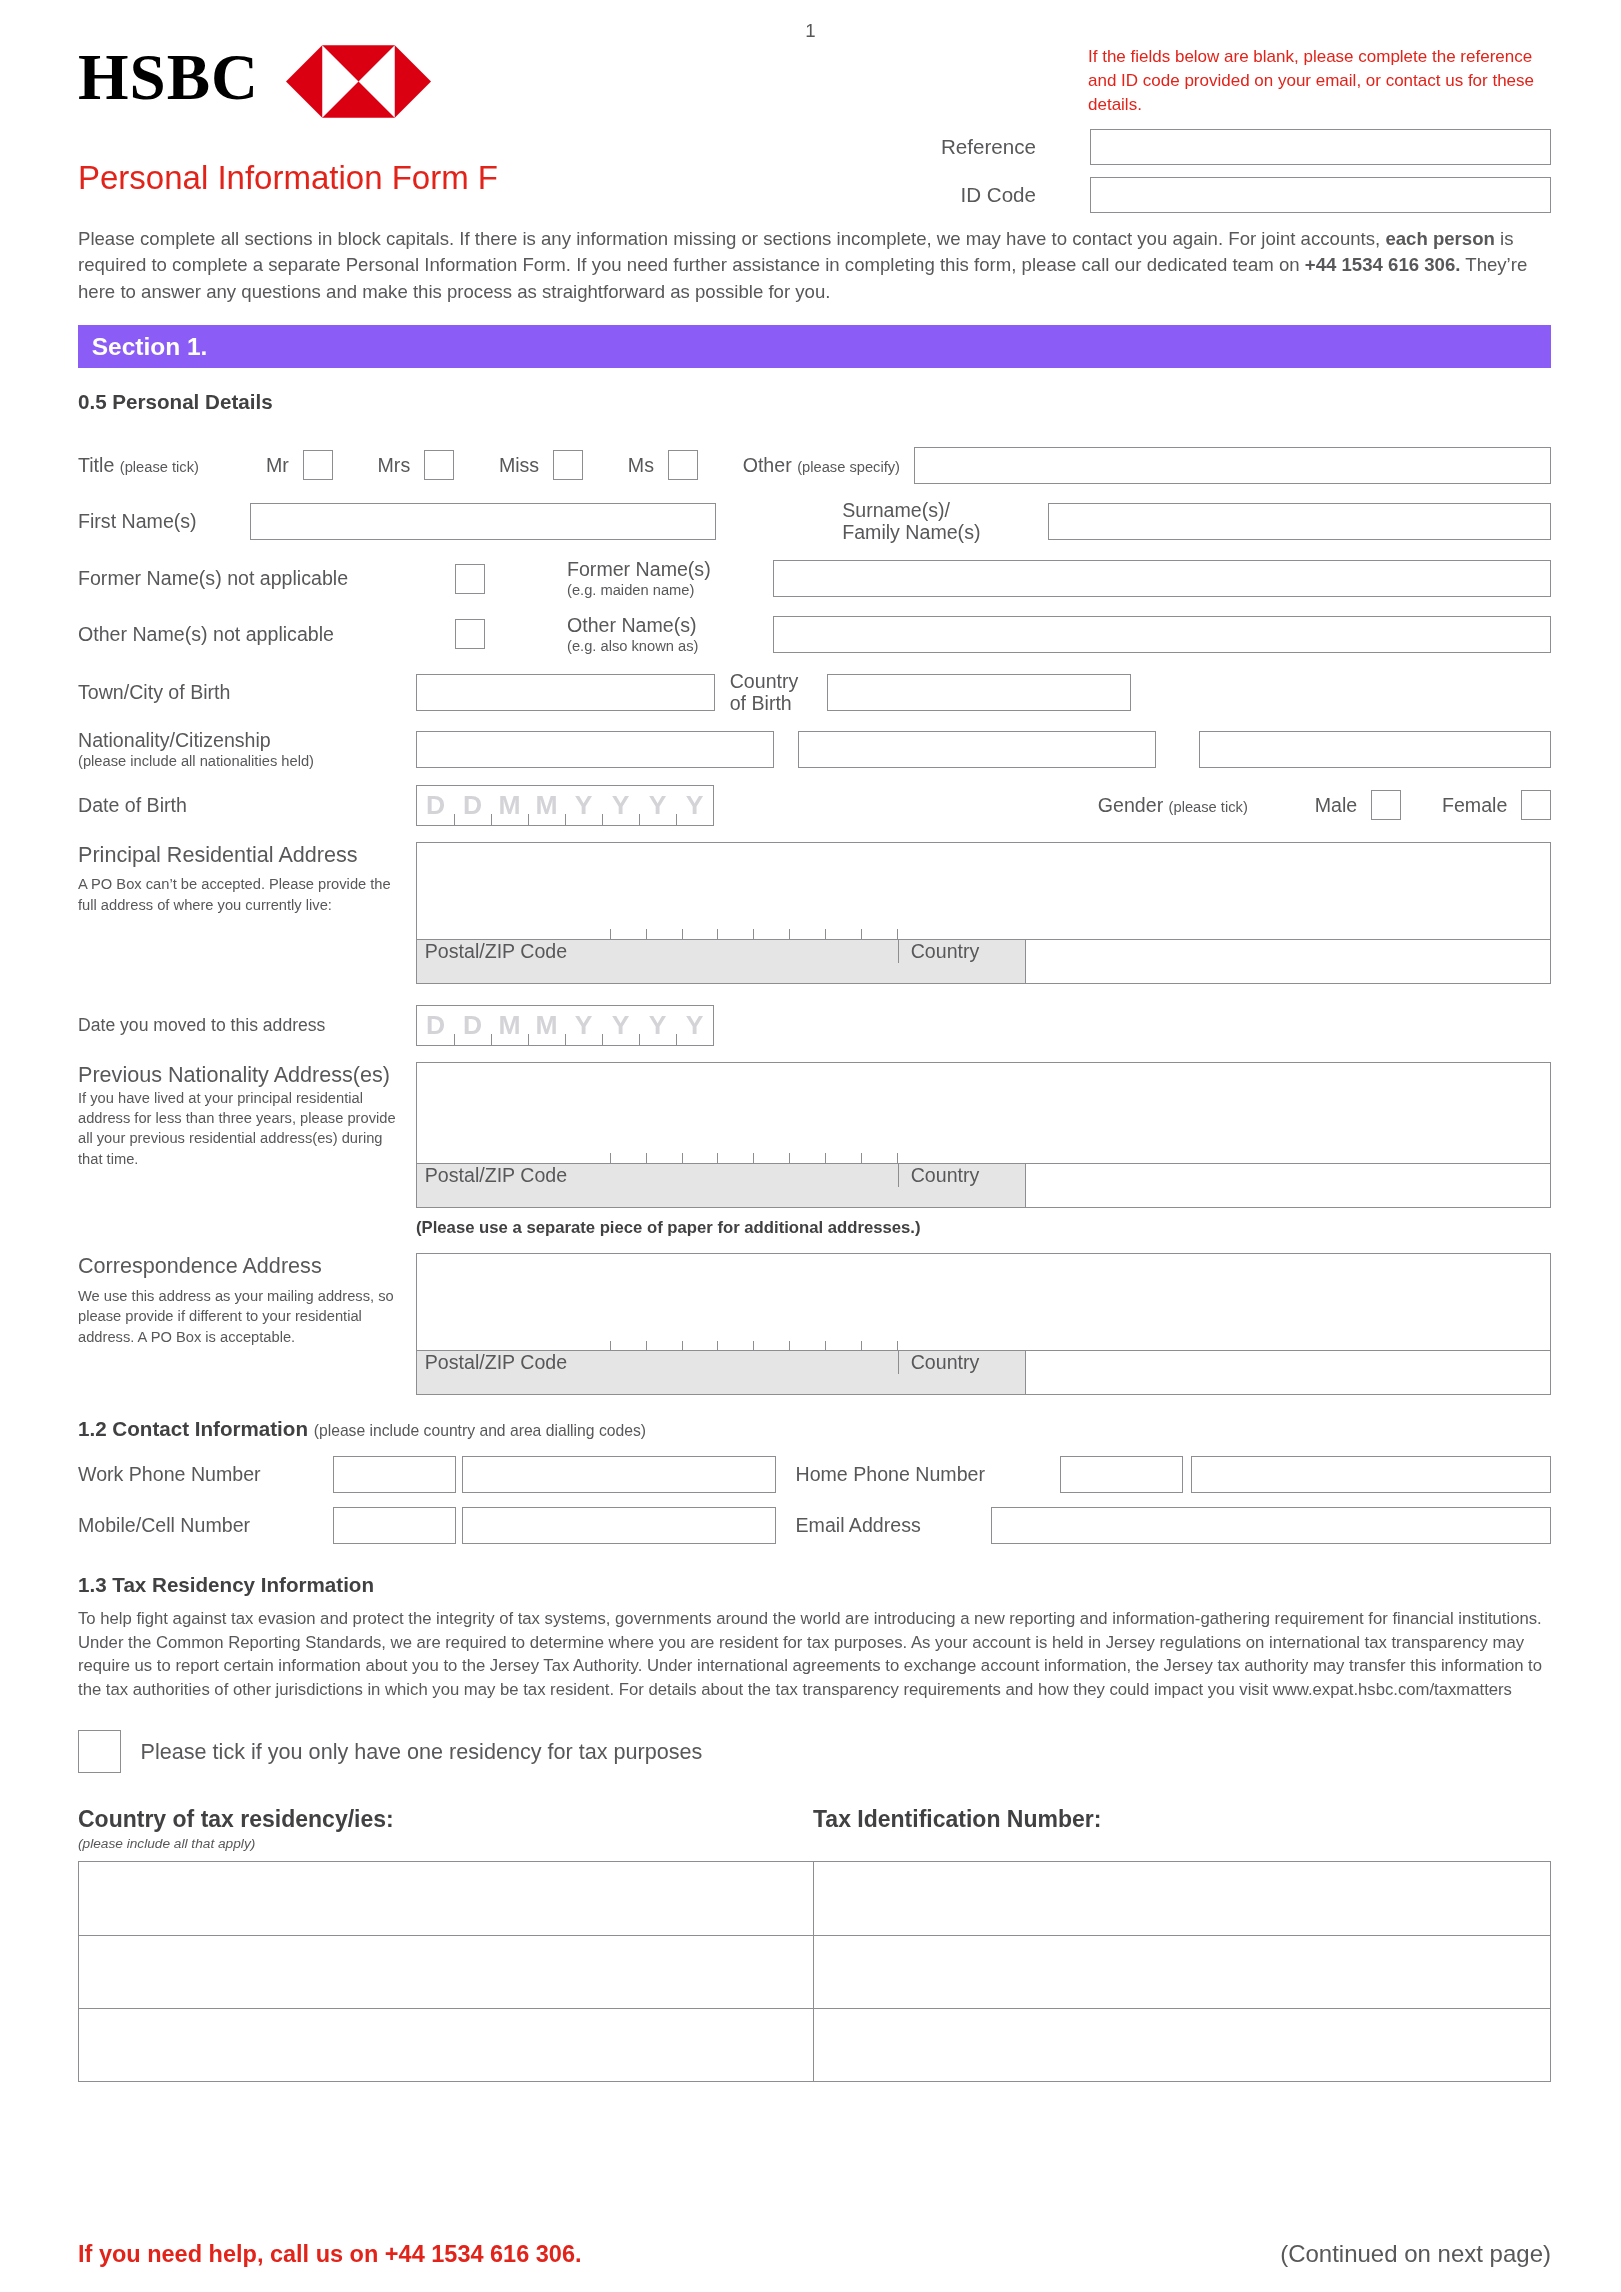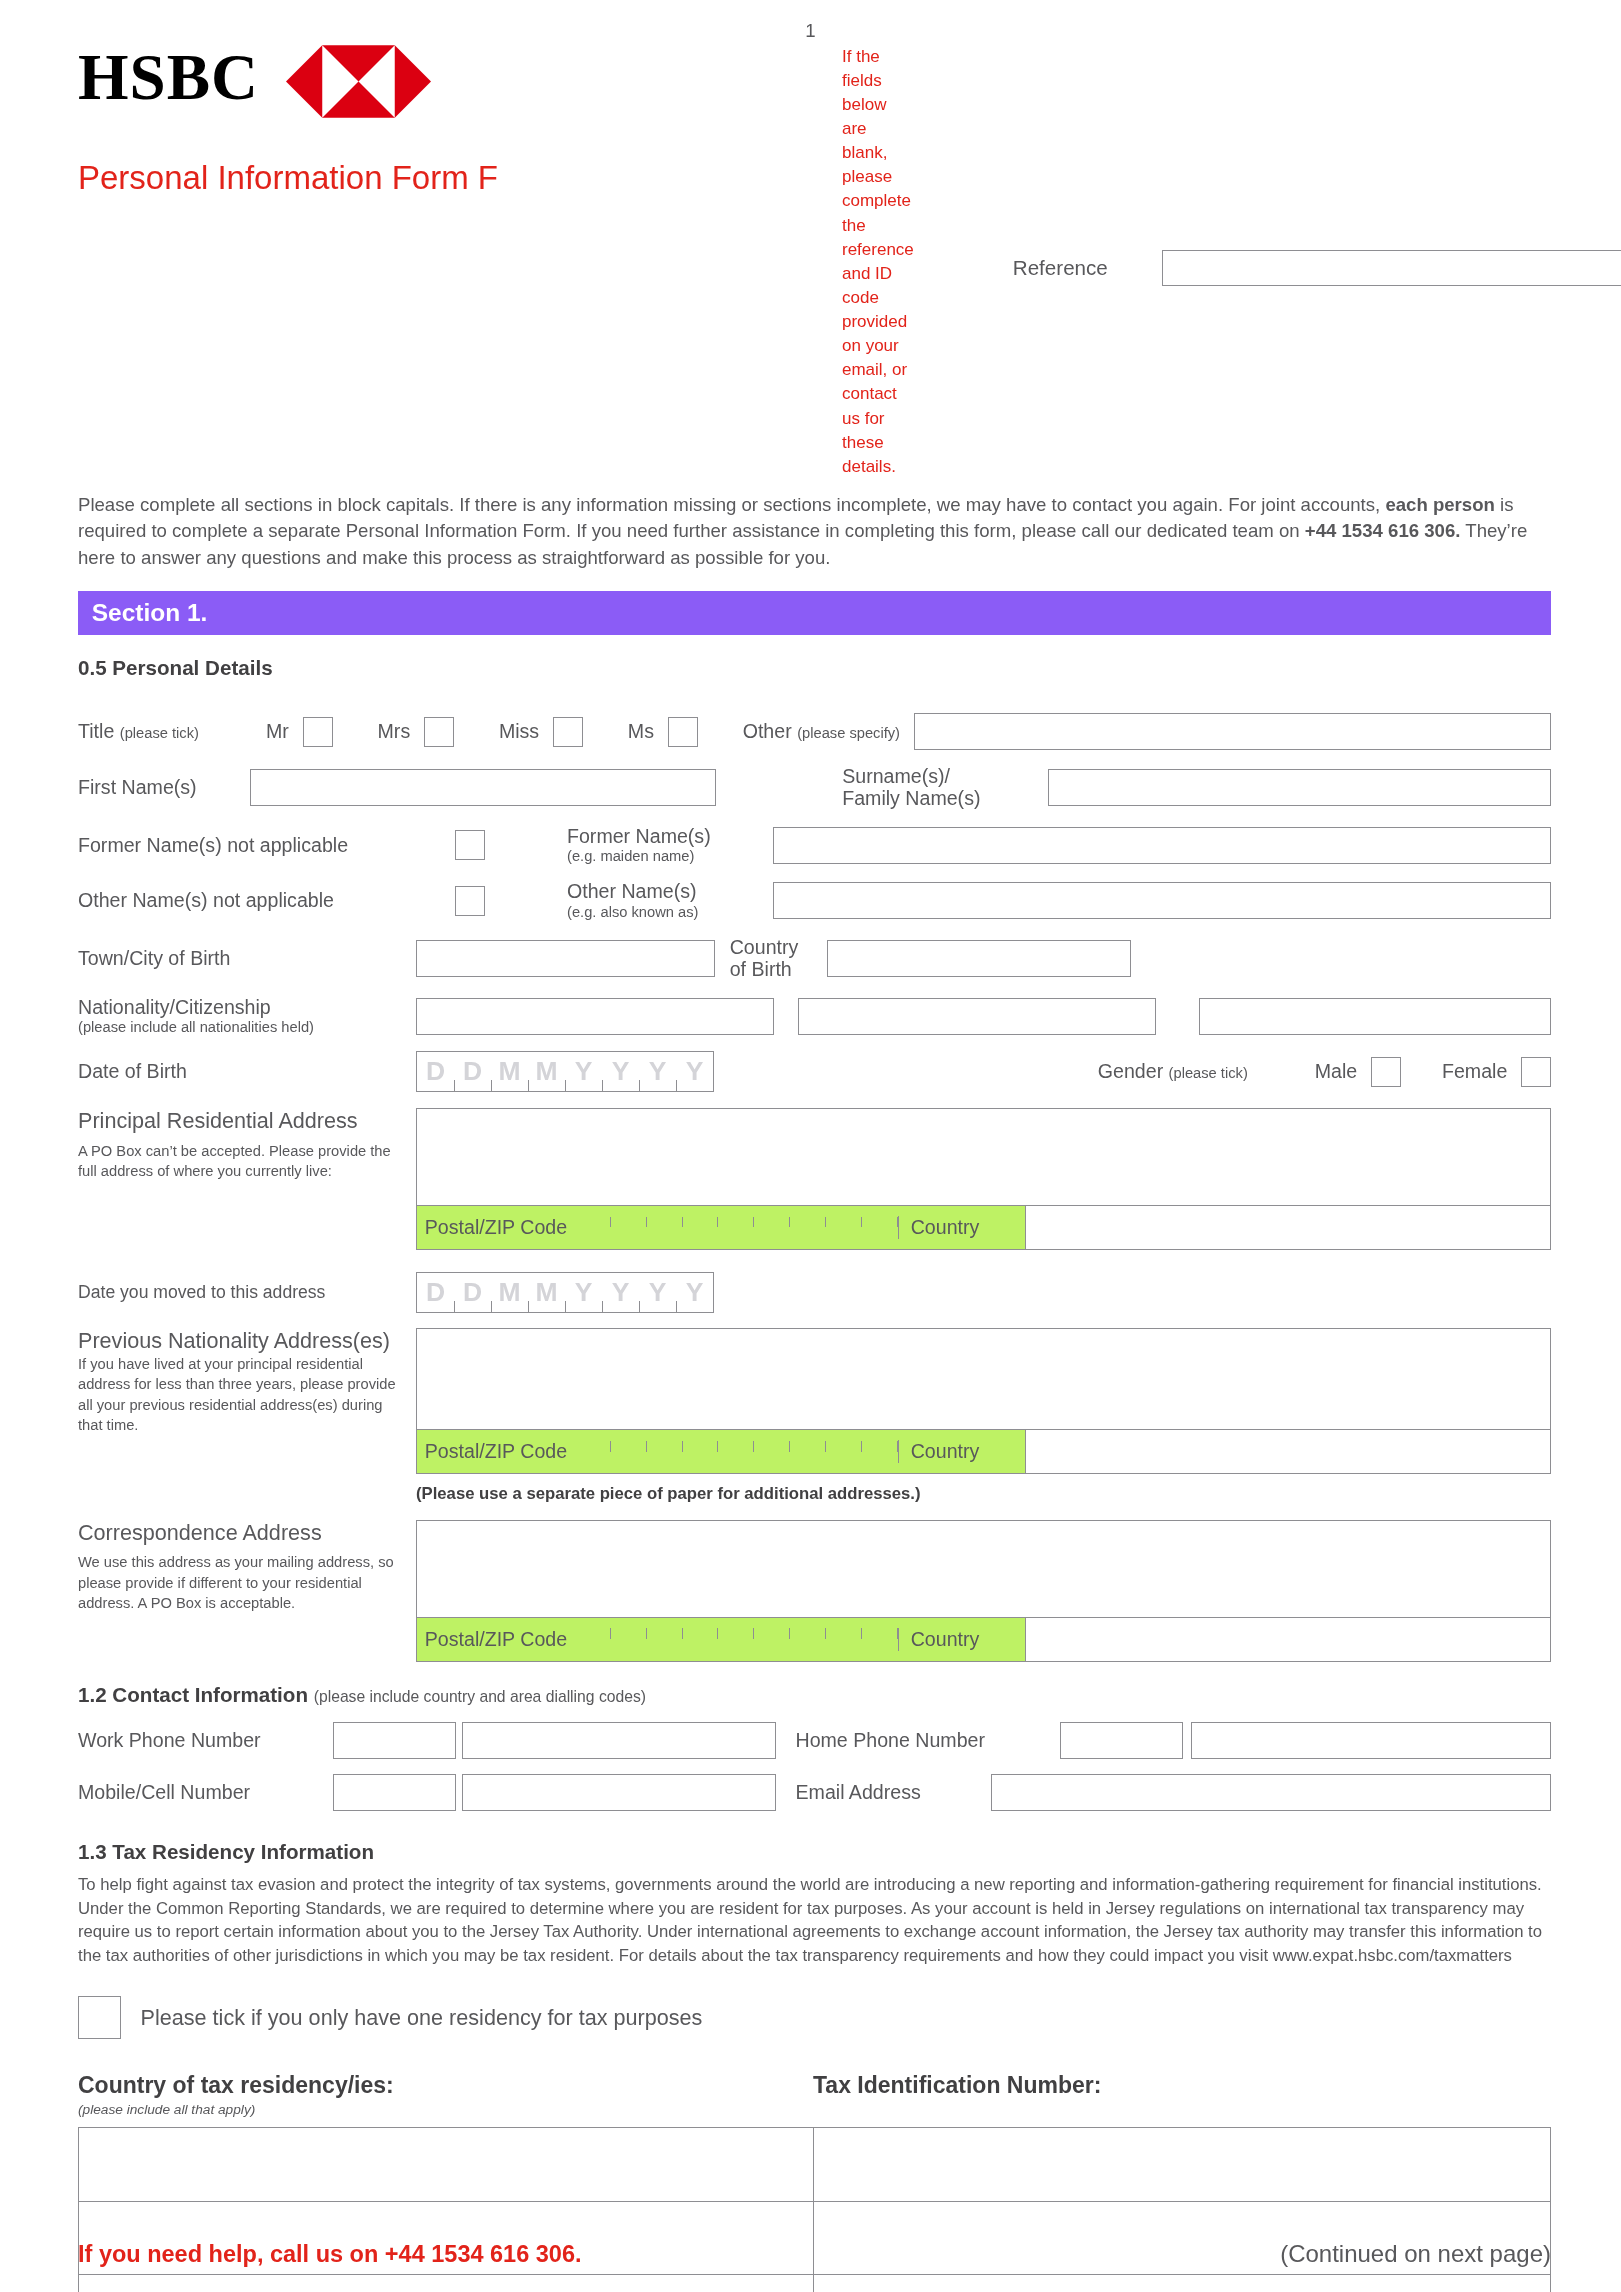--- a/index.html
+++ b/index.html
@@ -14,21 +14,21 @@
   }
   .page-number { position: absolute; top: 19.6px; left: 0; right: 0; text-align: center; font-size: 18.6px; color: #58585b; }
 
   
   .header { display: flex; justify-content: space-between; margin-top: 29px; }
   .header-left { display: flex; flex-direction: column; }
   .logo-row { display: flex; align-items: flex-start; gap: 27.4px; }
   .hsbc-word { font-family: "Liberation Serif", serif; font-weight: 700; font-size: 65px; color: #000; letter-spacing: 1px; line-height: 1; }
   .hexagon svg { display: block; }
   .form-title { color: #e2231a; font-size: 33px; font-weight: 400; margin-top: 41px; }
-  .header-right { width: 709px; display: flex; }
+  .header-right { width: 709px; display: flex; flex-direction: column; }
   .hdr-note { width: 463px; margin-left: auto; color: #e2231a; font-size: 17px; line-height: 1.42; }
   .hdr-row { display: flex; align-items: center; margin-top: 11.8px; }
   .hdr-label { width: 248px; text-align: right; padding-right: 54px; font-size: 20.6px; color: #58585b; }
   .hdr-input { width: 461px; height: 36px; border: 1px solid #8e8e92; font-size: 19.6px; padding: 0 7.8px; color: #333; }
 
   
   .intro { margin-top: 13px; font-size: 18.6px; line-height: 26.5px; color: #58585b; }
   .intro b { font-weight: 700; }
 
   
@@ -82,21 +82,21 @@
 
   
   .addr-block { display: flex; align-items: flex-start; margin-top: 15.7px; }
   .addr-left { width: 338px; flex: none; padding-right: 17.6px; }
   .addr-head { font-size: 21.6px; color: #58585b; line-height: 1.2; margin-bottom: 6.9px; }
   .addr-head-inline { font-size: 21.6px; color: #58585b; }
   .addr-desc { font-size: 14.7px; line-height: 1.38; color: #58585b; }
   .addr-desc-inline { font-size: 14.7px; line-height: 1.38; color: #58585b; }
   .addr-right { flex: 1; }
   .bigbox { border: 1px solid #8e8e92; height: 98px; background: #fff; }
-  .pz-row { display: flex; border: 1px solid #8e8e92; border-top: none; height: 44px; align-items: center; background: #bef264; }
+  .pz-row { display: flex; border: 1px solid #8e8e92; border-top: none; height: 44px; align-items: flex-start; background: #e5e5e5; }
   .pz-label { display: flex; align-items: center; padding: 0 7.8px; font-size: 19.6px; color: #58585b; white-space: nowrap; flex: none; }
   .pz-cells { display: flex; width: 323px; flex: none; }
   .pzc { flex: 1; position: relative; }
   .pzc::after { content: ""; position: absolute; right: 0; bottom: 0; width: 1px; height: 10.8px; background: #8e8e92; }
   .pz-country-lbl { border-left: 1px solid #8e8e92; display: flex; align-items: center; padding: 0 11.8px; font-size: 19.6px; color: #58585b; width: 127px; flex: none; }
   .pz-input { flex: 1; border: none; border-left: 1px solid #8e8e92; height: 100%; font-size: 19.6px; padding: 0 7.8px; color: #333; outline: none; }
   .paper-note { margin-left: 338px; margin-top: 9.8px; font-size: 16.7px; font-weight: 700; color: #414042; }
 
   
   .w-260 { width: 255px; flex: none; }

